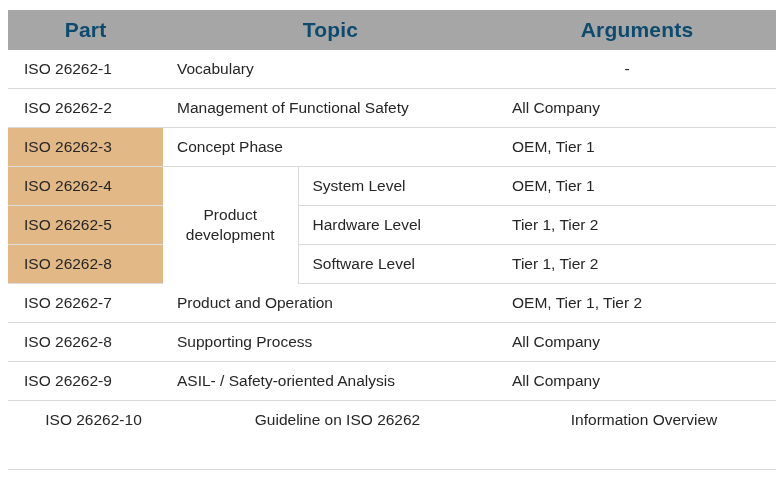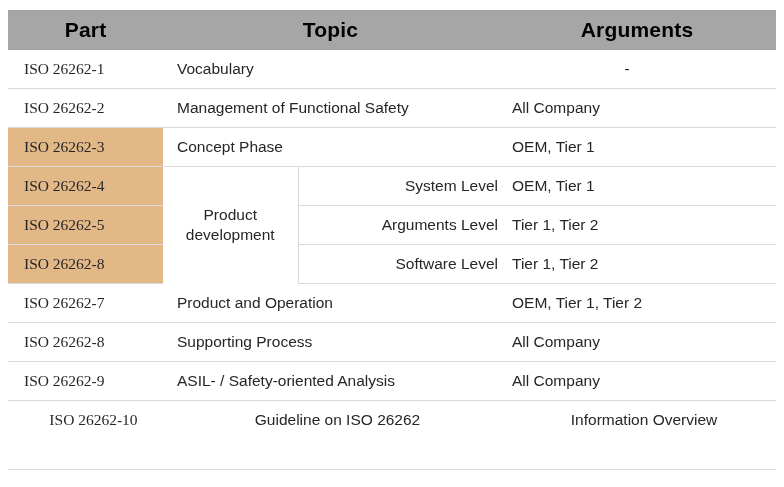--- a/index.html
+++ b/index.html
@@ -33,21 +33,21 @@
     width: 768px;
     background: #ffffff;
   }
   table.iso-table col.c-part     { width: 155px; }
   table.iso-table col.c-topic    { width: 135px; }
   table.iso-table col.c-sub      { width: 200px; }
   table.iso-table col.c-args     { width: 278px; }
 
   thead th {
     background: #a6a6a6;
-    color: #000000;
+    color: #0c4a6e;
     font-size: 21px;
     font-weight: bold;
     height: 40px;
     padding: 0;
     text-align: center;
     vertical-align: middle;
     border: none;
     letter-spacing: 0.2px;
   }
   tbody td {
@@ -61,34 +61,32 @@
     white-space: nowrap;
     overflow: hidden;
   }
   tbody tr:last-child td {
     border-bottom: none;
     text-align: center;
   }
   td.part-cell {
     text-align: left;
     padding-left: 16px;
-    font-family: Liberation Serif, serif;
   }
   td.part-cell.hl {
     background: #e3b887;
     border-bottom: 1px solid #dcdcdc;
     margin-left: 44px;
   }
   td.topic-cell {
     padding-left: 14px;
   }
   td.sub-cell {
     padding-left: 14px;
     border-left: 1px solid #d9d9d9;
-    text-align: right;
   }
   td.args-cell {
     padding-left: 14px;
     text-align: left;
   }
   td.args-cell.center-dash {
     text-align: center;
     padding-left: 0;
     padding-right: 20px;
   }
@@ -153,21 +151,21 @@
           <td class="merged-topic" rowspan="3">
             <span>Product</span><br>
             <span>development</span>
           </td>
           <td class="sub-cell">System Level</td>
           <td class="args-cell">OEM, Tier 1</td>
         </tr>
 
         <tr>
           <td class="part-cell hl">ISO 26262-5</td>
-          <td class="sub-cell">Arguments Level</td>
+          <td class="sub-cell">Hardware Level</td>
           <td class="args-cell">Tier 1, Tier 2</td>
         </tr>
 
         <tr>
           <td class="part-cell hl">ISO 26262-8</td>
           <td class="sub-cell">Software Level</td>
           <td class="args-cell">Tier 1, Tier 2</td>
         </tr>
 
         <tr>

